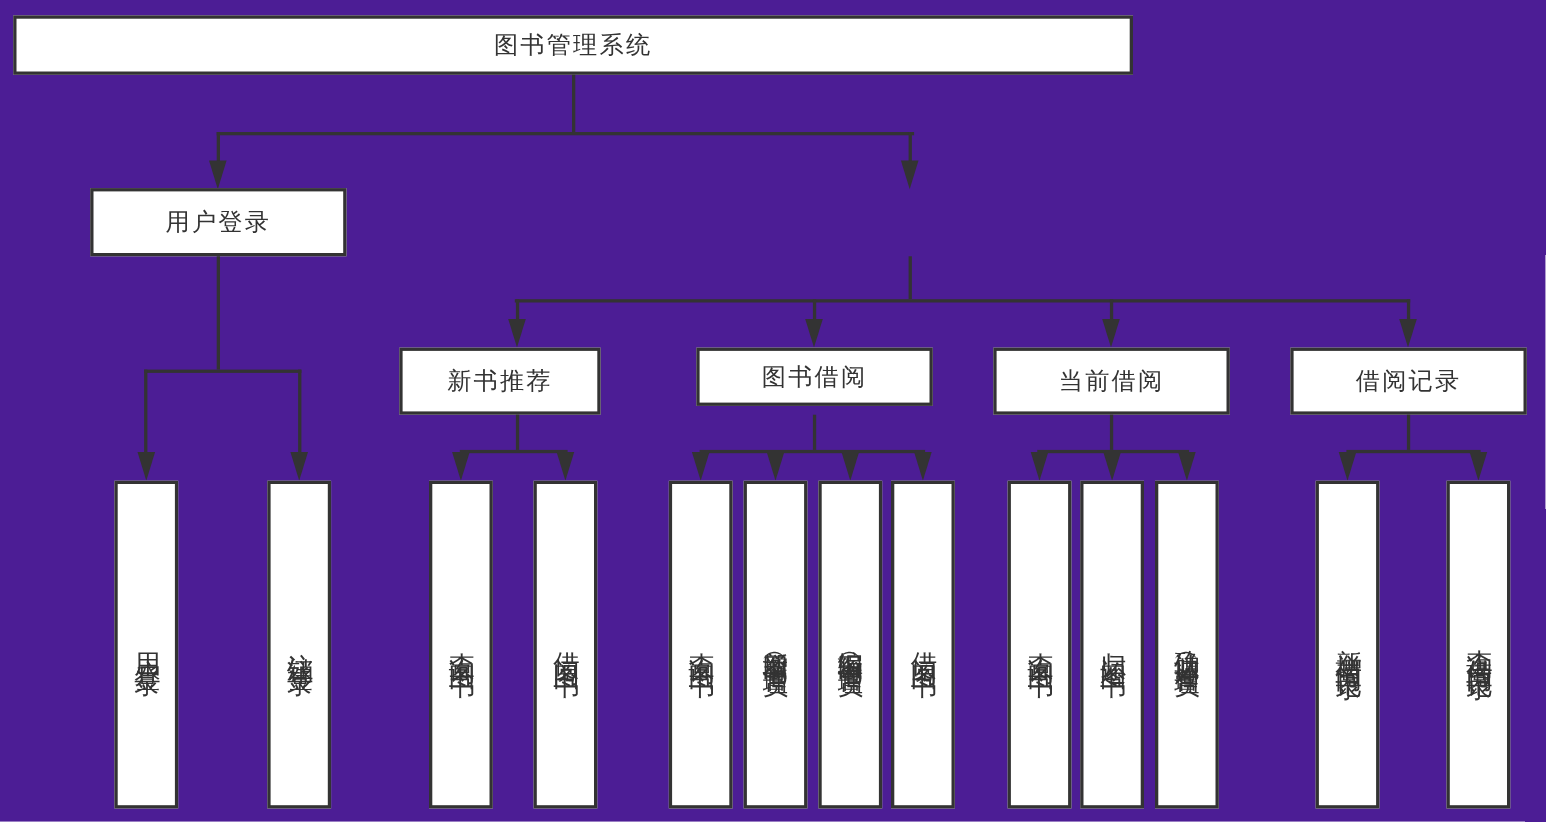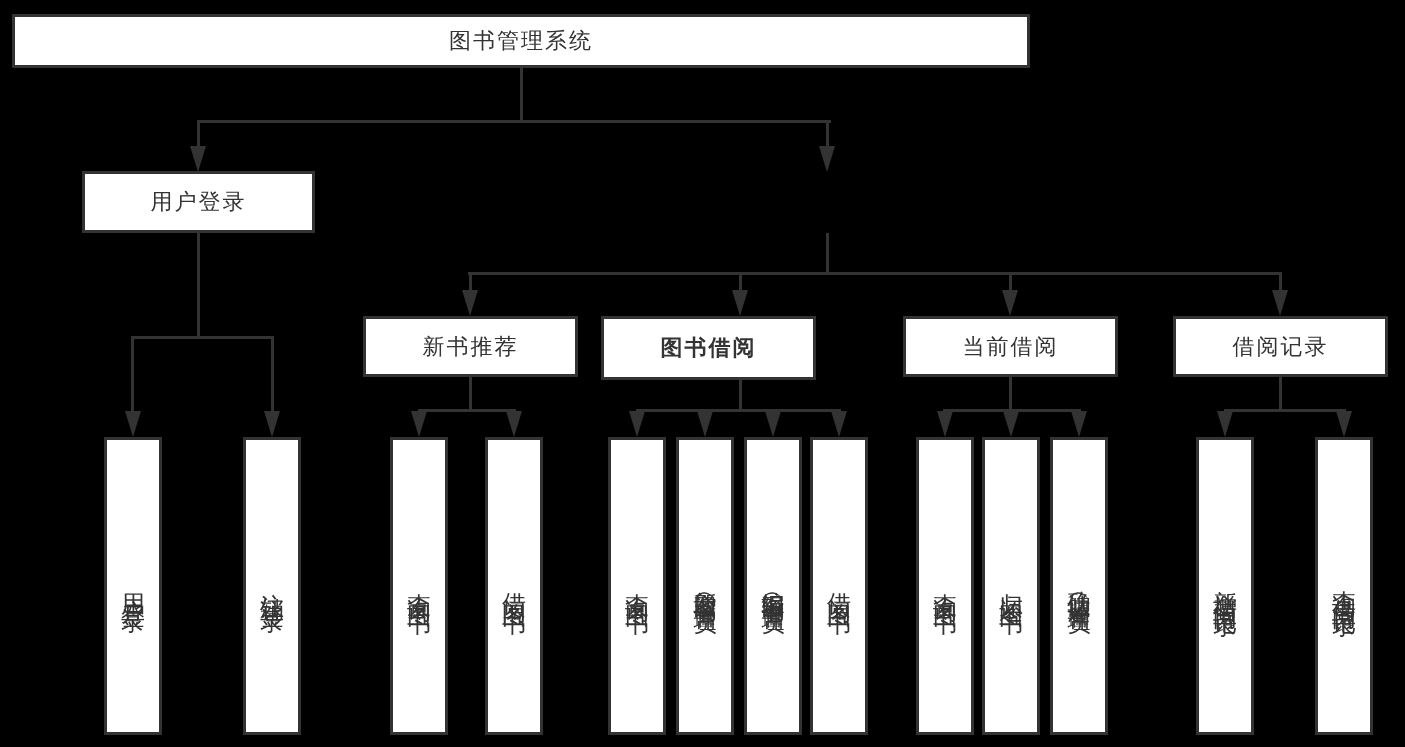--- a/index.html
+++ b/index.html
@@ -4,21 +4,21 @@
 <style>
   html, body {
     margin: 0;
     padding: 0;
     background: #ffffff;
   }
   #canvas {
     position: relative;
     width: 1405px;
     height: 747px;
-    background: #000000;
+    background: #4c1d95;
     overflow: hidden;
     font-family: "Liberation Sans", sans-serif;
     color: #333333;
   }
   .box {
     position: absolute;
     box-sizing: border-box;
     border: 3px solid #333333;
     background: #ffffff;
     display: flex;
@@ -94,24 +94,24 @@
   <div class="hline" style="left:468px; top:272px; width:814px;"></div>
   <div class="vline" style="left:469px; top:272px; height:20px;"></div>
   <div class="arrow" style="left:462px; top:290px;"></div>
   <div class="vline" style="left:739px; top:272px; height:20px;"></div>
   <div class="arrow" style="left:732px; top:290px;"></div>
   <div class="vline" style="left:1009px; top:272px; height:20px;"></div>
   <div class="arrow" style="left:1002px; top:290px;"></div>
   <div class="vline" style="left:1279px; top:272px; height:20px;"></div>
   <div class="arrow" style="left:1272px; top:290px;"></div>
 
-  <div class="box" style="left:363px; top:316px; width:215px; height:61px;">
+  <div class="box" style="left:363px; top:316px; width:183px; height:61px;">
     <span class="hlabel">新书推荐</span>
   </div>
-  <div class="box" style="left:601px; top:316px; width:215px; height:64px;font-weight:bold;">
+  <div class="box" style="left:633px; top:316px; width:215px; height:53px;">
     <span class="hlabel">图书借阅</span>
   </div>
   <div class="box" style="left:1173px; top:316px; width:215px; height:61px;">
     <span class="hlabel">借阅记录</span>
   </div>
   <div class="box" style="left:903px; top:316px; width:215px; height:61px;">
     <span class="hlabel">当前借阅</span>
   </div>
 
   <div class="vline" style="left:469px; top:377px; height:32px;"></div>

